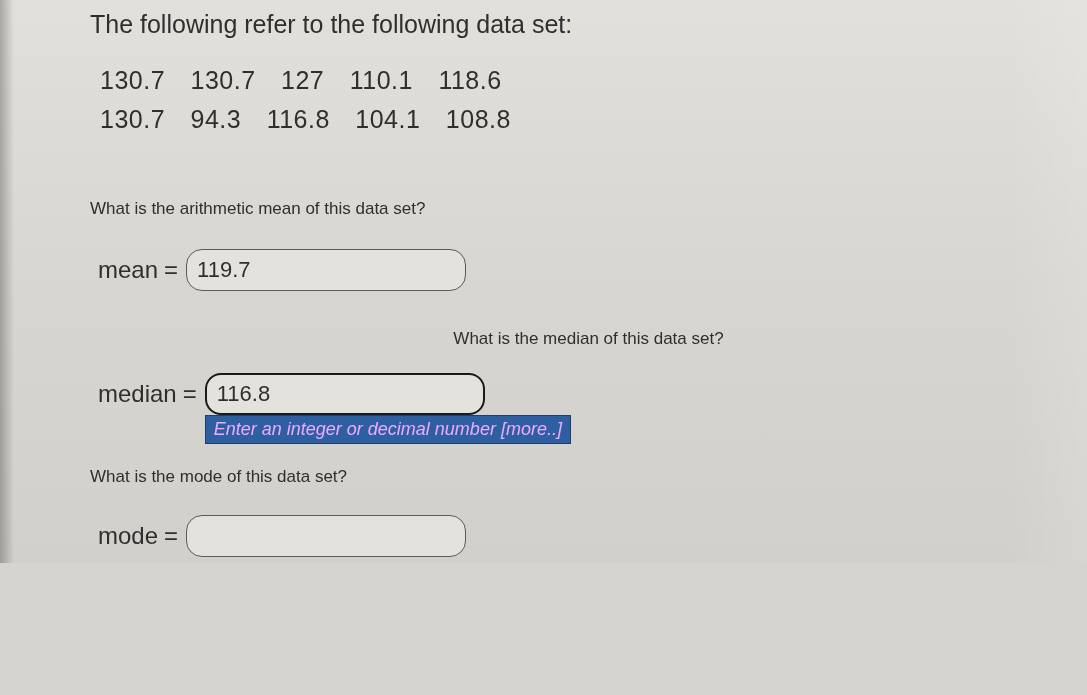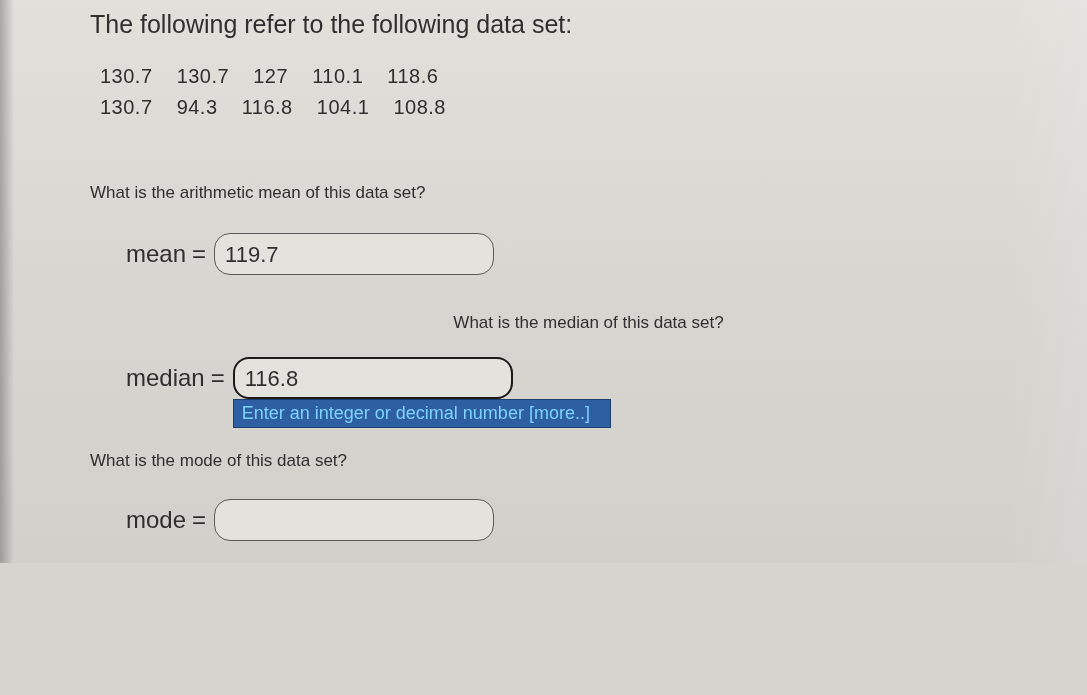--- a/index.html
+++ b/index.html
@@ -36,42 +36,42 @@
     width: 80px;
     background: linear-gradient(270deg, rgba(255,255,255,0.12), rgba(0,0,0,0));
     pointer-events: none;
   }
   .intro {
     font-size: 25px;
     color: #2f2f2f;
     margin: 0 0 22px 0;
   }
   .data-row {
-    font-size: 20px;
+    font-size: 25px;
     color: #2f2f2f;
     letter-spacing: 0.5px;
     line-height: 1.55;
     margin-left: 10px;
   }
   .data-row span { display: inline-block; margin-right: 18px; }
   .question {
     font-size: 17px;
     color: #2f2f2f;
     margin-top: 60px;
     margin-bottom: 30px;
   }
   .answer-row {
     display: flex;
     align-items: center;
     font-size: 24px;
     color: #2f2f2f;
     margin-left: 8px;
     position: relative;
   }
-  .answer-row .label { margin-right: 6px; margin-left: 28px; }
+  .answer-row .label { margin-right: 6px; }
   .answer-row .eq { margin-right: 8px; }
   .input {
     border: 1.5px solid #5a5a5a;
     border-radius: 16px;
     background: #e4e2dd;
     font-size: 22px;
     color: #2f2f2f;
     padding: 7px 10px 6px 10px;
     width: 280px;
     height: 42px;
@@ -81,25 +81,26 @@
   .input.focused {
     border-width: 2.5px;
     border-color: #1a1a1a;
   }
   .hint {
     position: absolute;
     top: 42px;
     left: 0;
     font-size: 18px;
     background: #2f5fa3;
-    color: #7dd3fc;
-    padding: 3px 20px 3px 8px;
+    color: #f0abfc;
+    padding: 3px 8px 3px 8px;
     white-space: nowrap;
     border: 1px solid #1e3e6b;
     font-family: inherit;
+    font-style: italic;
   }
   .hint-wrap {
     position: relative;
     display: inline-block;
   }
   .q2 { margin-top: 38px; margin-bottom: 24px; text-align: center; }
   .q3 { margin-top: 52px; margin-bottom: 28px; }
 </style>
 </head>
 <body>

